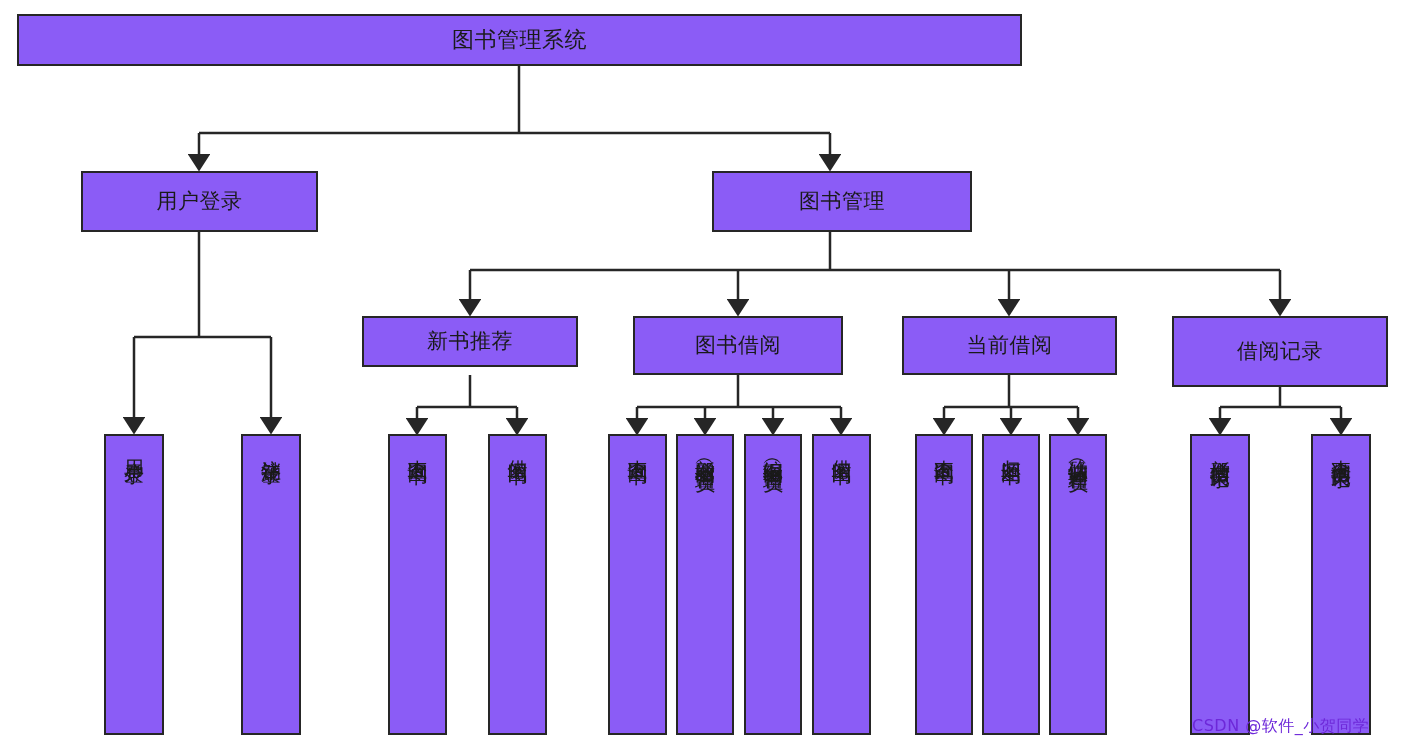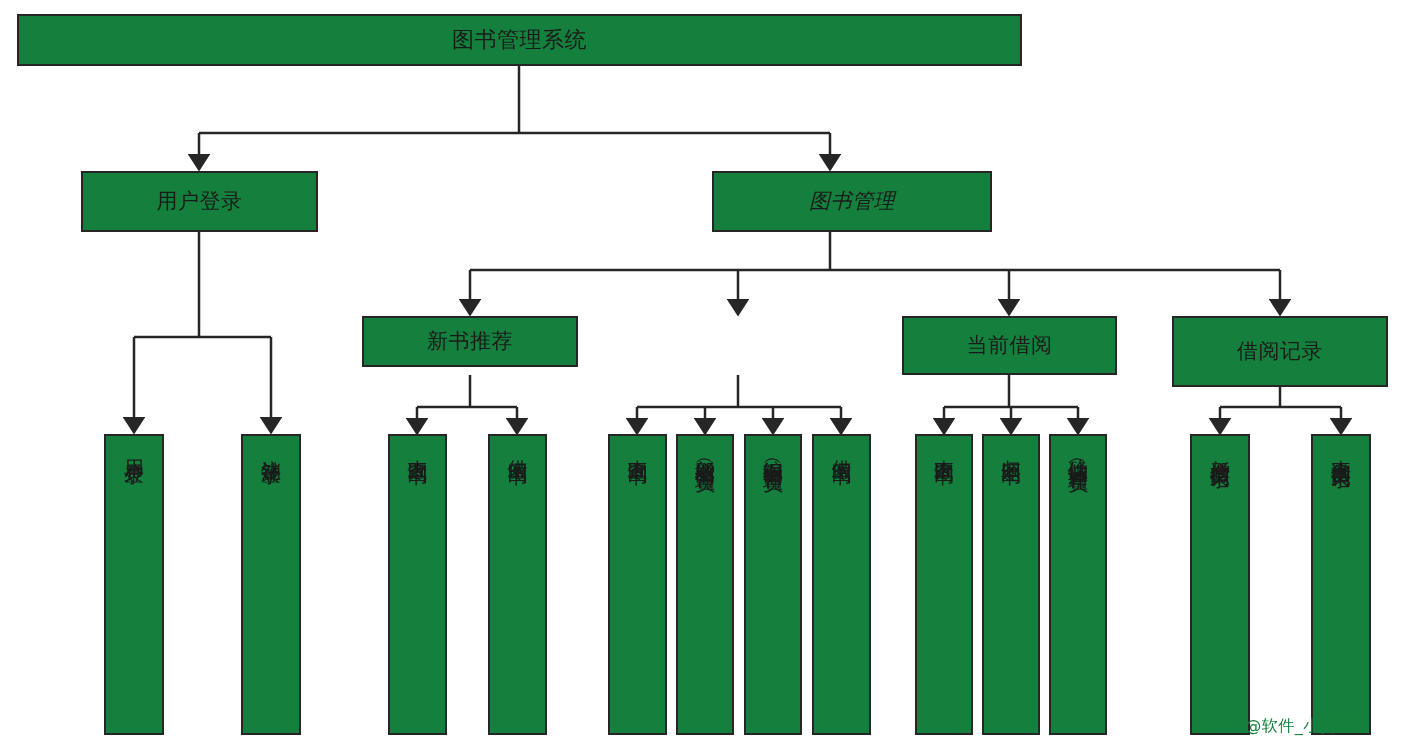--- a/index.html
+++ b/index.html
@@ -17,21 +17,21 @@
   }
   #diagram-root {
     position: relative;
     width: 1405px;
     height: 747px;
     background: #ffffff;
   }
   .node {
     position: absolute;
     box-sizing: border-box;
-    background: #15803d;
+    background: #8b5cf6;
     border: 2px solid #262626;
     display: flex;
     align-items: center;
     justify-content: center;
     overflow: hidden;
   }
   .node-label {
     color: #1a1a1a;
     text-align: center;
     line-height: 1.15;
@@ -62,21 +62,21 @@
     top: 0;
     width: 1405px;
     height: 747px;
     pointer-events: none;
   }
   .watermark {
     position: absolute;
     left: 1192px;
     top: 716px;
     font-size: 16px;
-    color: #15803d;
+    color: #6d28d9;
     font-family: "DejaVu Sans", "Liberation Sans", sans-serif;
     white-space: nowrap;
     letter-spacing: 0.5px;
   }
 </style>
 </head>
 <body>
 
 <div id="diagram-root">
 
@@ -130,27 +130,30 @@
     </g>
   </svg>
 
   <div class="node root horiz" style="left:17px; top:14px; width:1005px; height:52px;">
     <span class="node-label">图书管理系统</span>
   </div>
 
   <div class="node horiz" style="left:81px; top:171px; width:237px; height:61px;">
     <span class="node-label">用户登录</span>
   </div>
-  <div class="node horiz" style="left:712px; top:171px; width:280px; height:61px;font-style:italic;">
+  <div class="node horiz" style="left:712px; top:171px; width:260px; height:61px;">
     <span class="node-label">图书管理</span>
   </div>
 
   <div class="node horiz" style="left:362px; top:316px; width:216px; height:51px;">
     <span class="node-label">新书推荐</span>
   </div>
+  <div class="node horiz" style="left:633px; top:316px; width:210px; height:59px;">
+    <span class="node-label">图书借阅</span>
+  </div>
   <div class="node horiz" style="left:902px; top:316px; width:215px; height:59px;">
     <span class="node-label">当前借阅</span>
   </div>
   <div class="node horiz" style="left:1172px; top:316px; width:216px; height:71px;">
     <span class="node-label">借阅记录</span>
   </div>
 
   <div class="node vert" style="left:104px; top:434px; width:60px; height:301px;">
     <span class="node-label">用户登录</span>
   </div>

